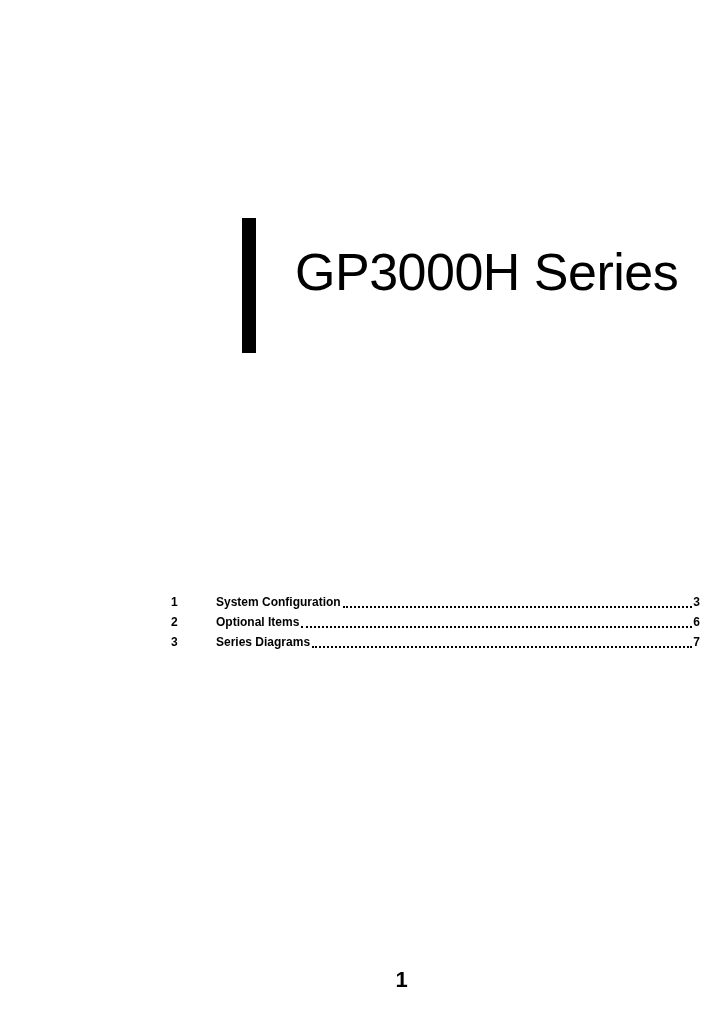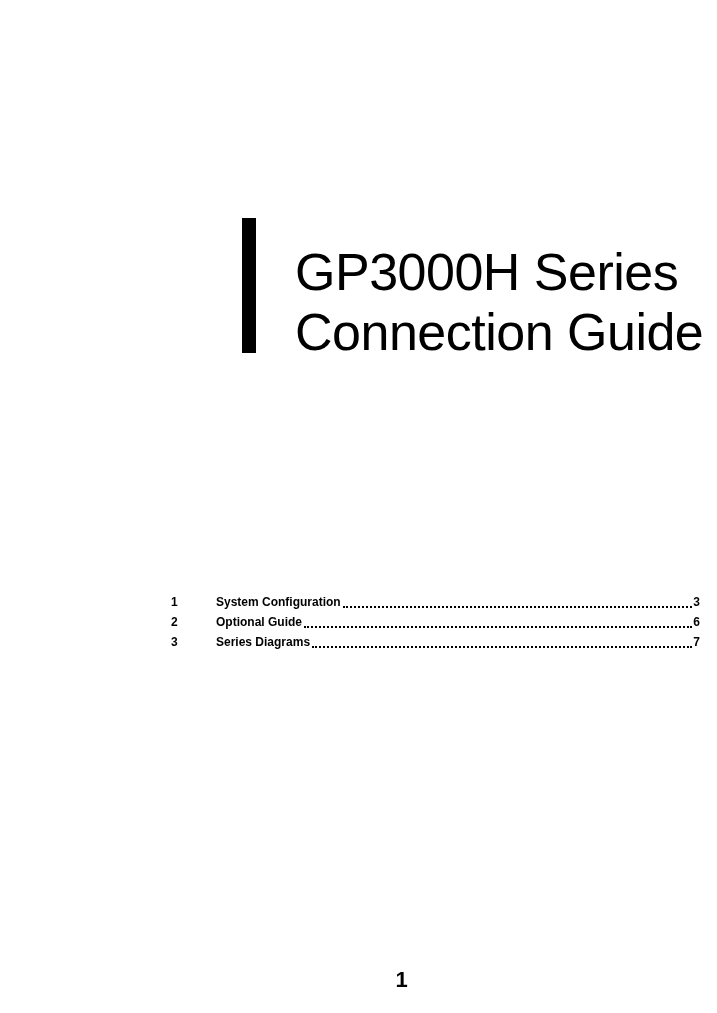--- a/index.html
+++ b/index.html
@@ -87,35 +87,34 @@
 </style>
 </head>
 <body>
 
 <div class="page">
 
   <div class="accent-bar"></div>
 
   <div class="doc-title">
     <div>GP3000H Series</div>
-    <div>Connection Guide</div>
   </div>
 
   <div class="toc">
 
     <div class="toc-row">
       <span class="toc-num">1</span>
       <span class="toc-label">System Configuration</span>
       <span class="toc-leader"></span>
       <span class="toc-page">3</span>
     </div>
 
     <div class="toc-row">
       <span class="toc-num">2</span>
-      <span class="toc-label">Optional Guide</span>
+      <span class="toc-label">Optional Items</span>
       <span class="toc-leader"></span>
       <span class="toc-page">6</span>
     </div>
 
     <div class="toc-row">
       <span class="toc-num">3</span>
       <span class="toc-label">Series Diagrams</span>
       <span class="toc-leader"></span>
       <span class="toc-page">7</span>
     </div>

